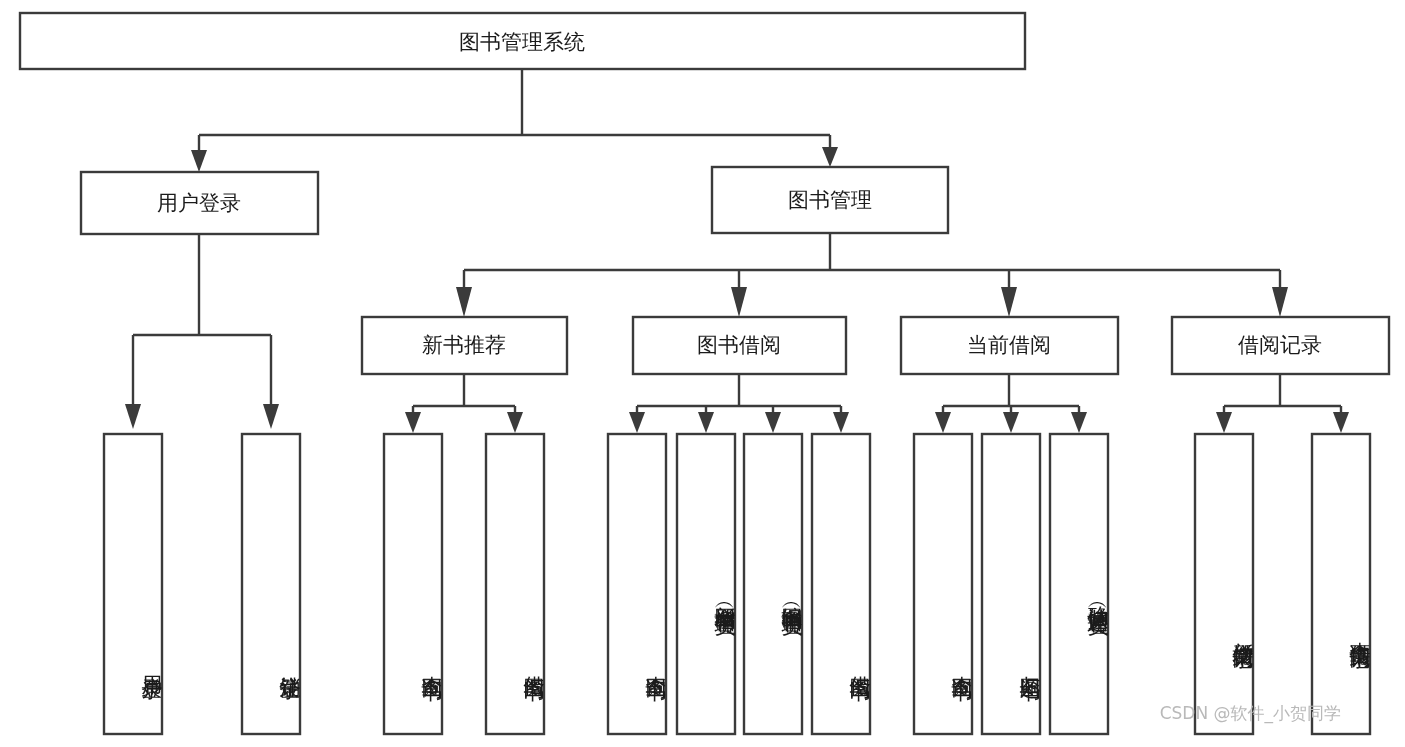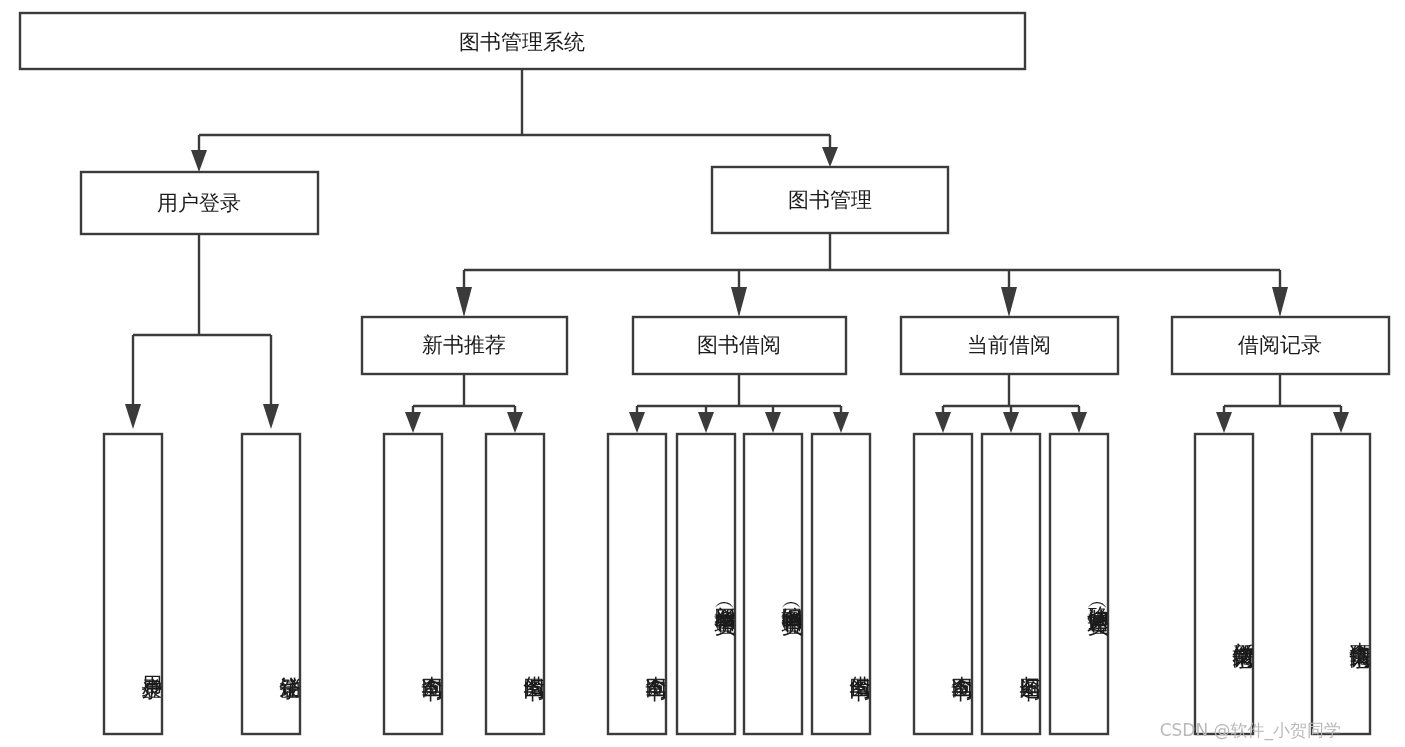--- a/index.html
+++ b/index.html
@@ -59,21 +59,21 @@
     font-size: 21px;
     line-height: 1.04;
     letter-spacing: 1.5px;
     color: #1b1b1b;
     pointer-events: none;
     white-space: nowrap;
   }
   .watermark {
     position: absolute;
     right: 14px;
-    bottom: 5px;
+    bottom: 22px;
     font-family: "DejaVu Sans", "Liberation Sans", sans-serif;
     font-size: 17px;
     color: #b9b9b9;
     white-space: nowrap;
   }
 </style>
 </head>
 <body>
 
 <div id="diagram-root">

